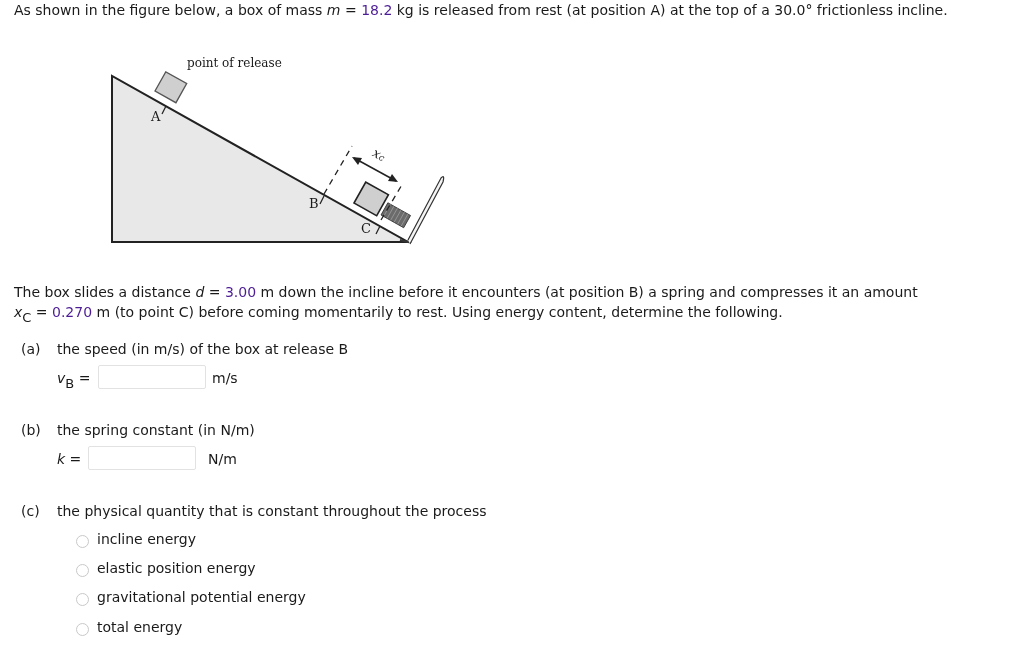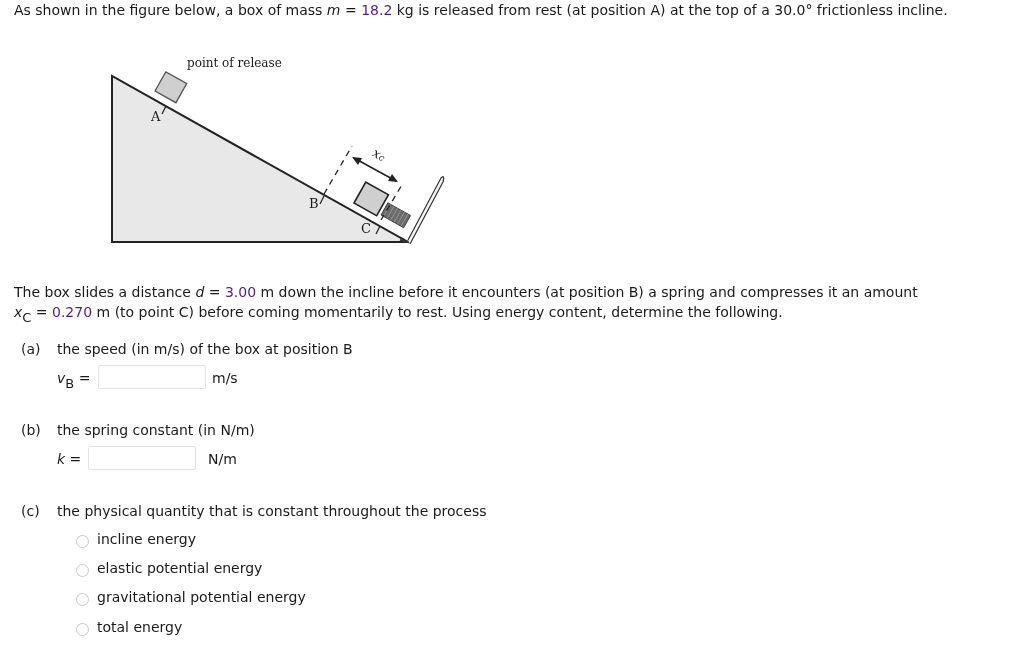--- a/index.html
+++ b/index.html
@@ -70,21 +70,21 @@
 </div>
 
 <div class="abs" style="left:14px; top:284px;">
   <span>The box slides a distance </span><span class="it">d</span><span> = </span><span class="val">3.00</span><span> m down the incline before it encounters (at position B) a spring and compresses it an amount</span>
 </div>
 <div class="abs" style="left:14px; top:304px;">
   <span class="it">x</span><span class="sub">C</span><span> = </span><span class="val">0.270</span><span> m (to point C) before coming momentarily to rest. Using energy content, determine the following.</span>
 </div>
 
 <span class="abs" style="left:21px; top:341px;">(a)</span>
-<span class="abs" style="left:57px; top:341px;">the speed (in m/s) of the box at position B</span>
+<span class="abs" style="left:57px; top:341px;">the speed (in m/s) of the box at release B</span>
 <span class="abs" style="left:57px; top:370px;">
   <span class="it">v</span><span class="sub">B</span> <span>=</span>
 </span>
 <input class="input-box" type="text" style="left: 98px; top: 365px; width: 108px;" value="">
 <span class="abs" style="left:212px; top:370px;">m/s</span>
 
 <span class="abs" style="left:21px; top:422px;">(b)</span>
 <span class="abs" style="left:57px; top:422px;">the spring constant (in N/m)</span>
 <span class="abs" style="left:57px; top:451px;">
   <span class="it">k</span> <span>=</span>
@@ -94,21 +94,21 @@
 
 <span class="abs" style="left:21px; top:503px;">(c)</span>
 <span class="abs" style="left:57px; top:503px;">the physical quantity that is constant throughout the process</span>
 
 <div>
   <span class="radio" style="left:76px; top:535px;"></span>
   <span class="opt-label" style="left:97px; top:531px;">incline energy</span>
 </div>
 <div>
   <span class="radio" style="left:76px; top:564px;"></span>
-  <span class="opt-label" style="left:97px; top:560px;">elastic potential energy</span>
+  <span class="opt-label" style="left:97px; top:560px;">elastic position energy</span>
 </div>
 <div>
   <span class="radio" style="left:76px; top:593px;"></span>
   <span class="opt-label" style="left:97px; top:589px;">gravitational potential energy</span>
 </div>
 <div>
   <span class="radio" style="left:76px; top:623px;"></span>
   <span class="opt-label" style="left:97px; top:619px;">total energy</span>
 </div>
 

